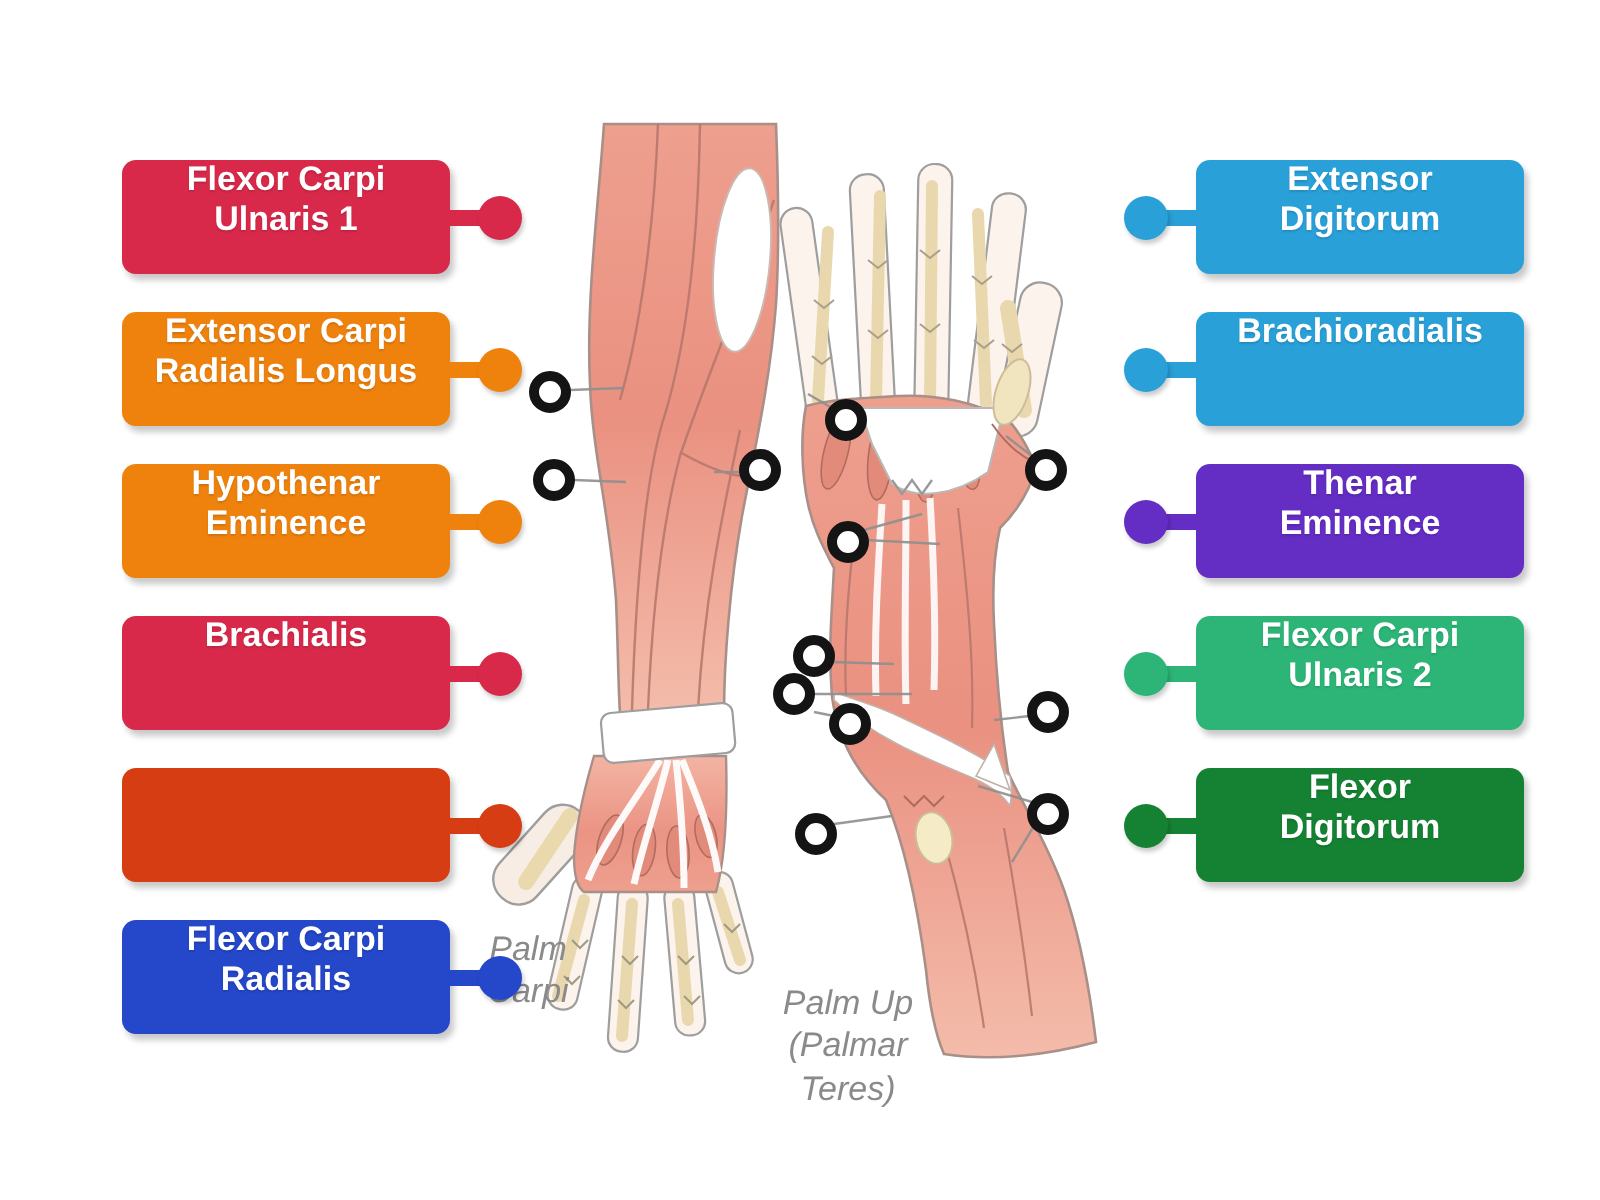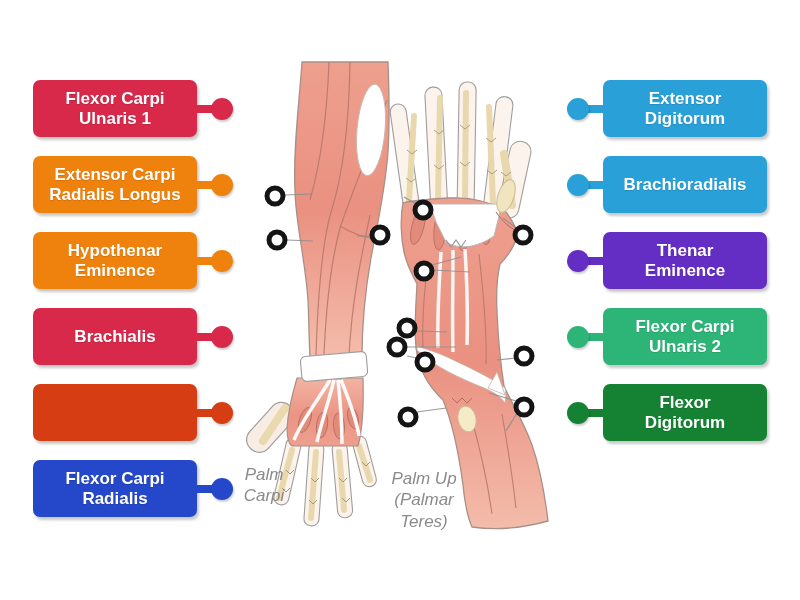--- a/index.html
+++ b/index.html
@@ -3,44 +3,44 @@
 <meta charset="utf-8">
 <style>
   html,body{margin:0;padding:0;background:#fff;}
   .stage{position:relative;width:800px;height:600px;background:#ffffff;overflow:hidden;
          font-family:"Liberation Sans",sans-serif;}
   svg.diagram{position:absolute;left:0;top:0;z-index:1;pointer-events:none;}
 
   
   .col{position:absolute;top:80px;display:flex;flex-direction:column;gap:19px;z-index:4;}
   .col-left{left:33px;}
-  .col-right{left:603px;}
+  .col-right{left:570px;}
   .label{position:relative;width:164px;height:57px;border-radius:7px;background:currentColor;
-         display:flex;align-items:center;justify-content:center;
-         box-shadow:2px 3px 3px rgba(0,0,0,.22);cursor:pointer;}
+         display:flex;align-items:flex-start;justify-content:center;
+         box-shadow:2px 3px 3px rgba(0,0,0,.22);cursor:pointer;margin-left:28px;}
   .label-text{color:#fff;font-weight:bold;font-size:17px;line-height:1.16;text-align:center;
               white-space:pre-line;padding:0 6px;text-shadow:0 1px 1px rgba(0,0,0,.12);}
   .stub{position:absolute;top:25px;width:18px;height:8px;background:currentColor;}
   .left  .stub{right:-16px;}
   .right .stub{left:-16px;}
   .dot{position:absolute;top:18px;width:22px;height:22px;border-radius:50%;background:currentColor;
        box-shadow:1px 2px 2px rgba(0,0,0,.2);}
   .left  .dot{right:-36px;}
   .right .dot{left:-36px;}
 
   
   .marker{position:absolute;width:11px;height:11px;border:5px solid #141414;border-radius:50%;
           background:#fff;box-sizing:content-box;transform:translate(-50%,-50%);z-index:3;cursor:pointer;}
 
   
   .caption{position:absolute;z-index:2;color:#8a8a8a;font-style:italic;font-size:17px;
            line-height:1.25;text-align:center;}
   .caption span{display:block;}
   .caption-left{left:242px;top:464px;width:44px;}
-  .caption-right{left:380px;top:468px;width:88px;text-align:center;}
+  .caption-right{left:380px;top:491px;width:88px;text-align:center;}
 </style>
 </head>
 <body>
 
 <div class="stage">
 
   <svg class="diagram" width="800" height="600" viewBox="0 0 800 600">
     <defs>
       <linearGradient id="armGrad" x1="0" y1="0" x2="0" y2="1">
         <stop offset="0" stop-color="#ee9f8e"></stop>

